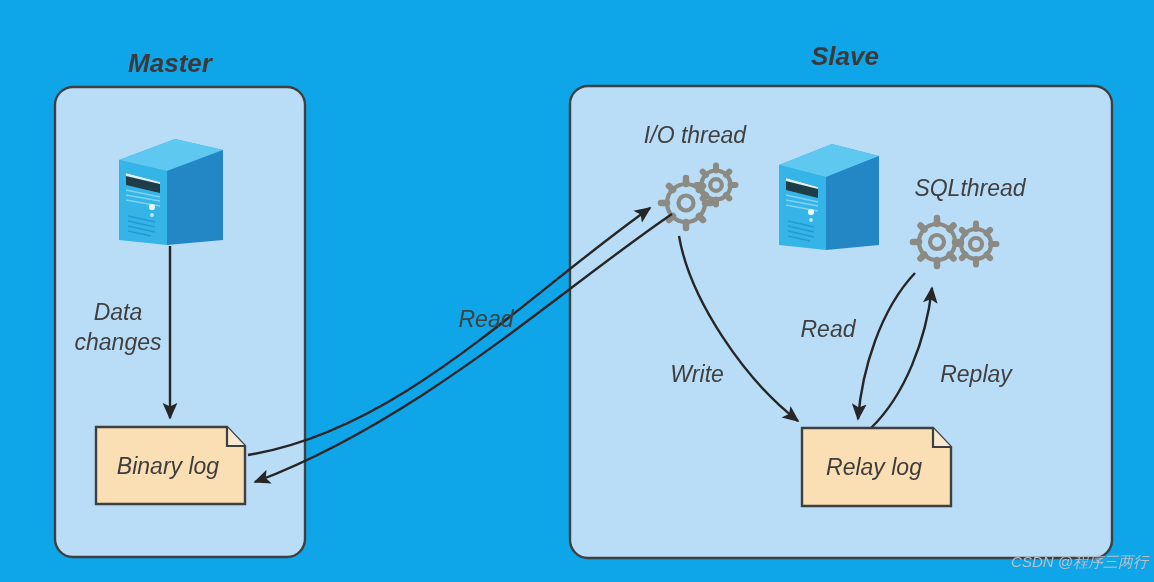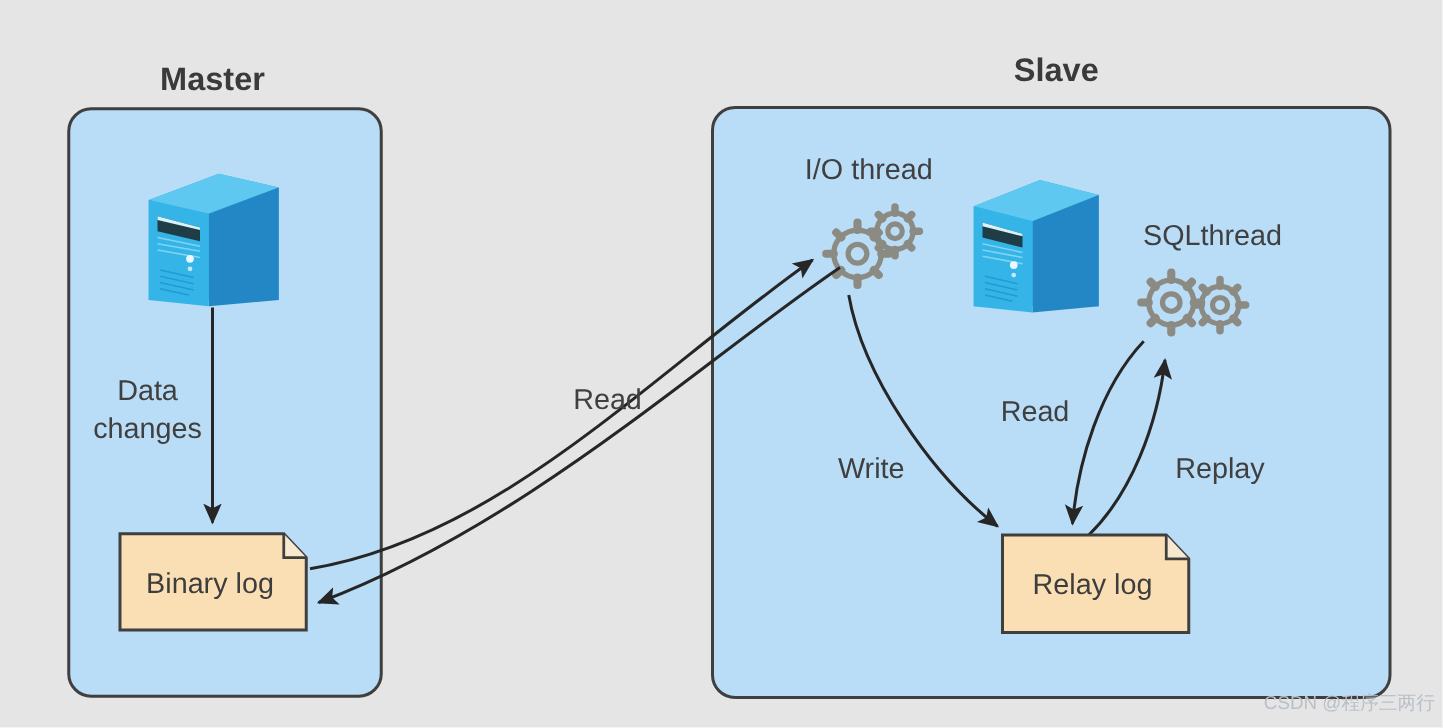--- a/index.html
+++ b/index.html
@@ -7,22 +7,23 @@
     padding: 0;
     background: #ffffff;
   }
   body {
     font-family: "Liberation Sans", sans-serif;
   }
   #canvas {
     position: relative;
     width: 1154px;
     height: 582px;
-    background: #e5e5e5;
+    background: #0ea5e9;
     overflow: hidden;
+    font-style: italic;
   }
   #diagram-svg {
     position: absolute;
     left: 0;
     top: 0;
     width: 1154px;
     height: 582px;
   }
   .panel-title {
     font-weight: bold;

